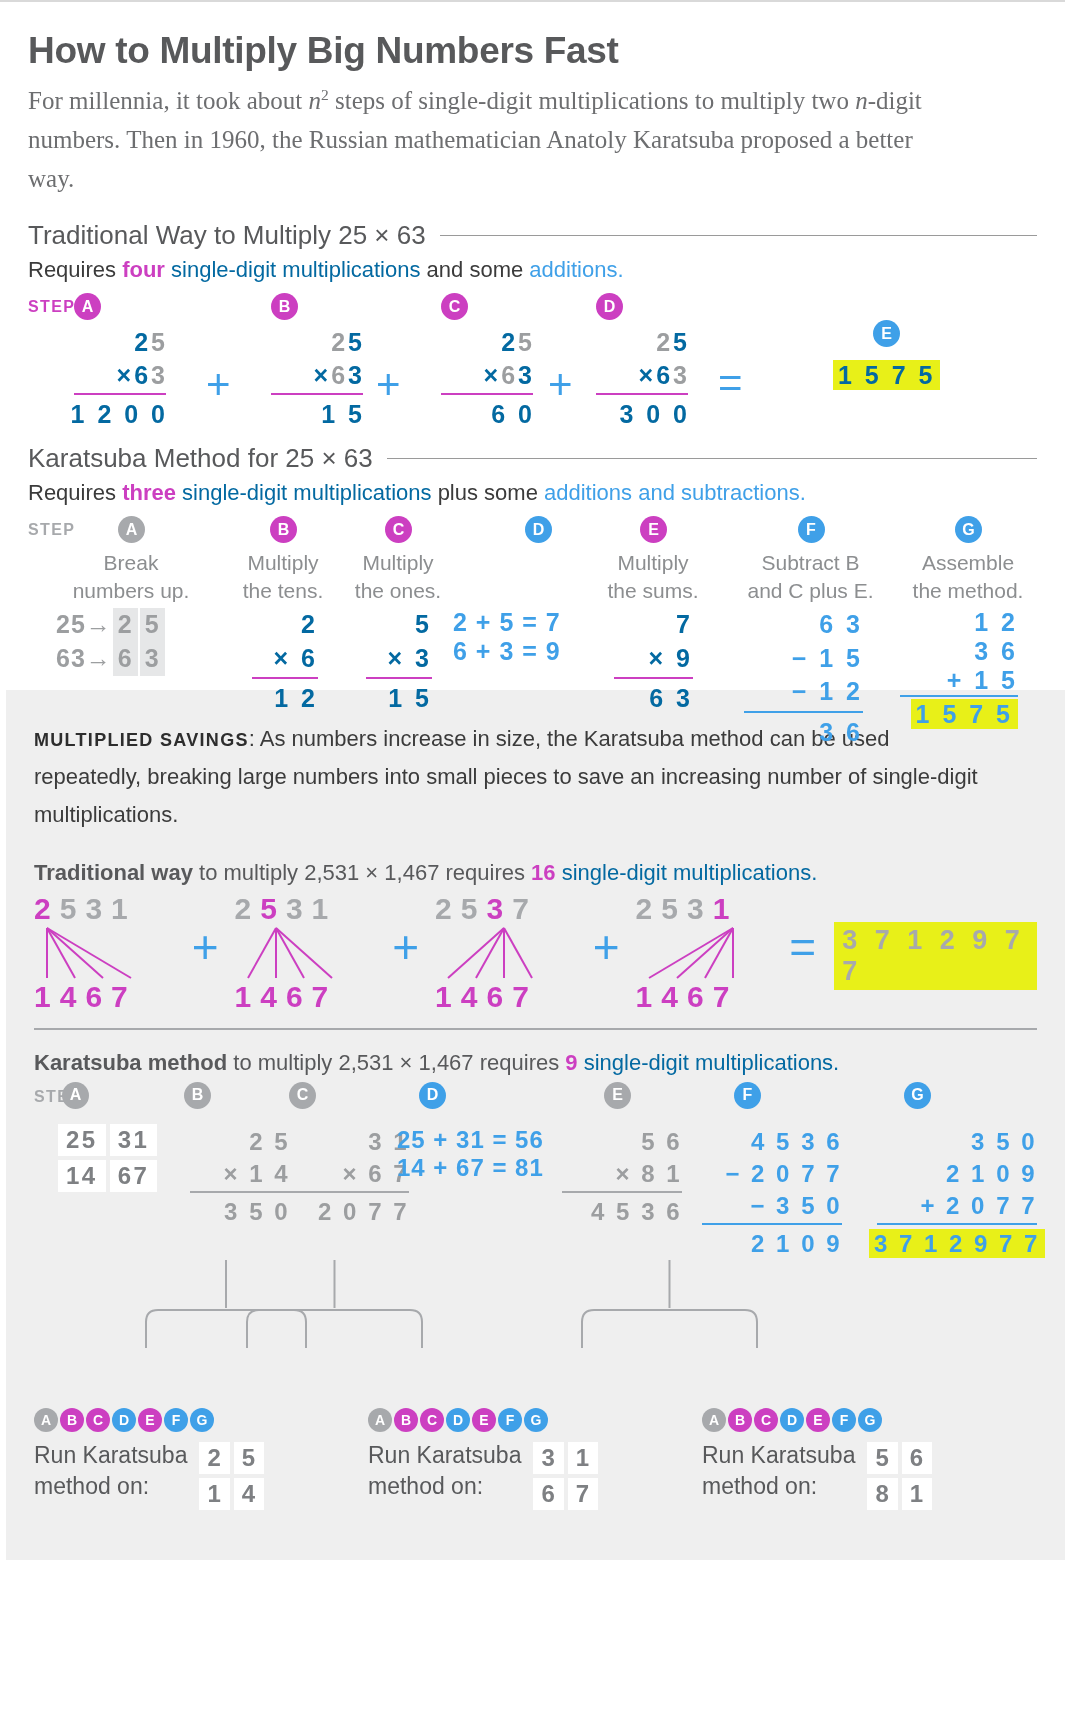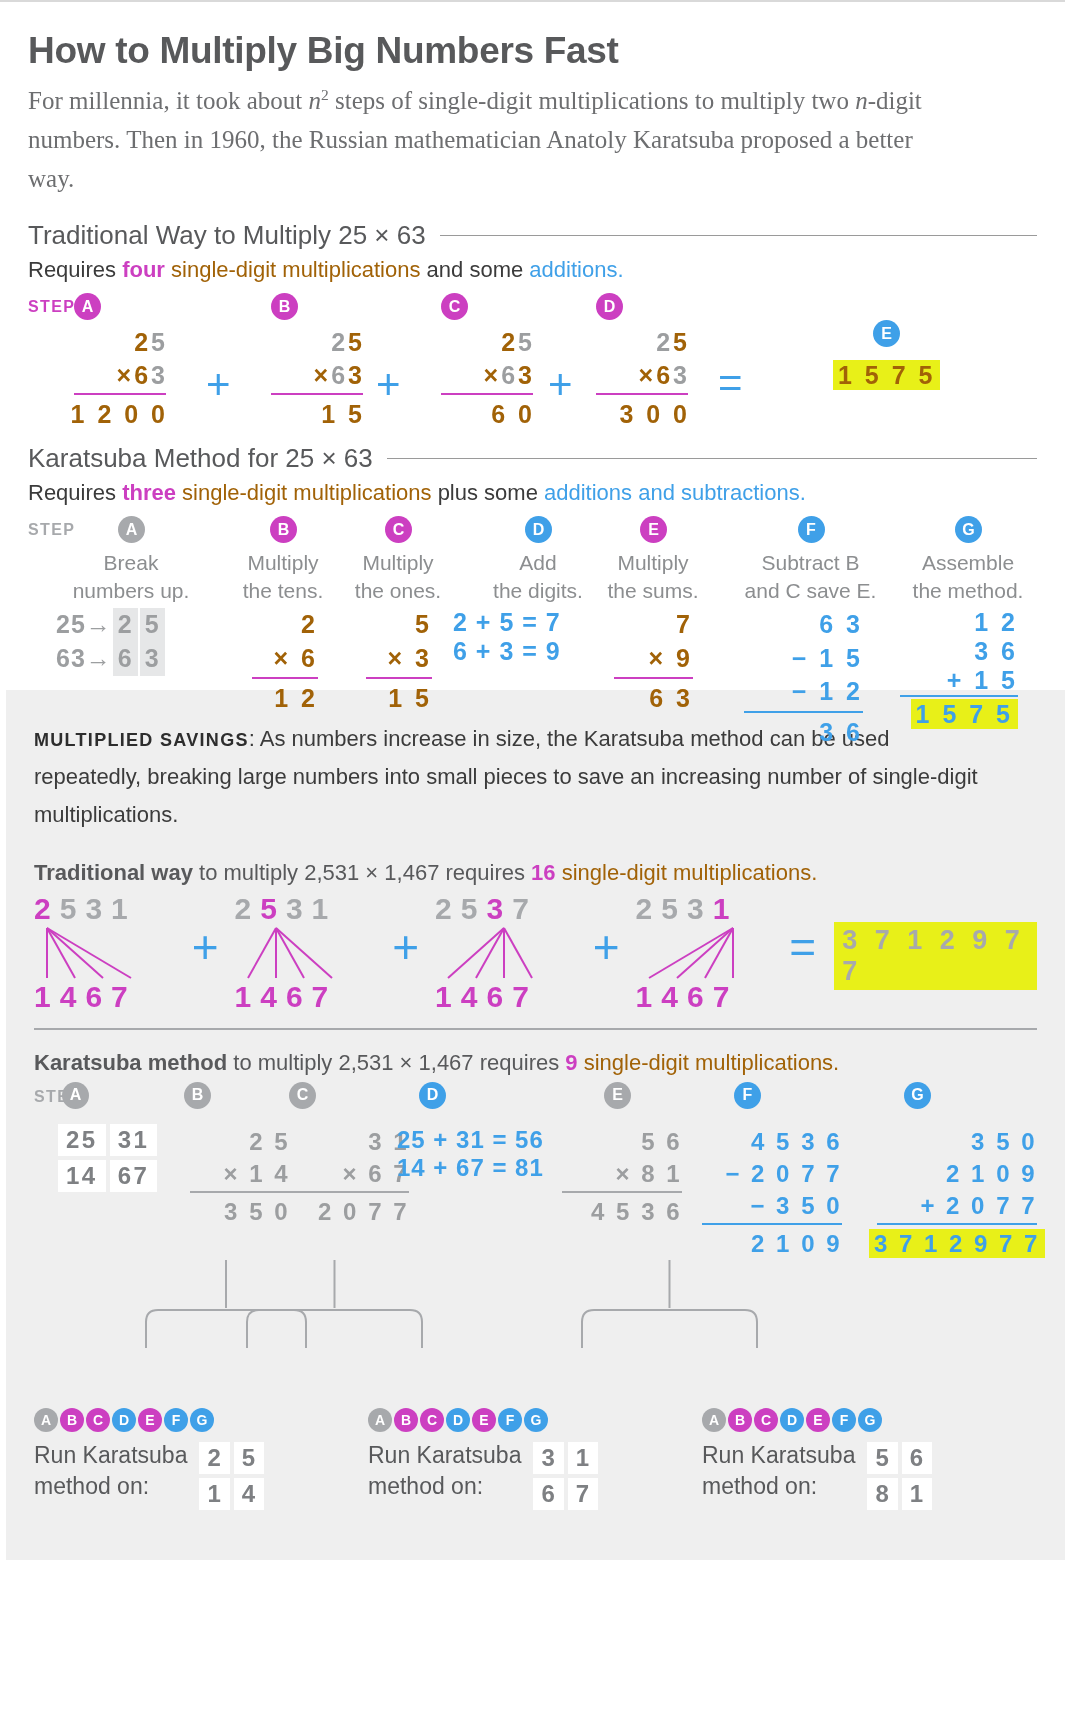--- a/index.html
+++ b/index.html
@@ -26,21 +26,21 @@
     margin:0 0 22px 0;max-width:930px;
   }
   .dek i{font-style:italic;}
   .dek sup{font-size:0.62em;vertical-align:super;}
 
   
   .sechead{display:flex;align-items:center;gap:14px;margin:16px 0 6px 0;}
   .sechead .txt{font-size:26px;font-weight:normal;color:#58595b;white-space:nowrap;}
   .sechead .rule{flex:1;height:1px;background:#9a9a9a;}
   .subline{font-size:22px;color:#3b3b3b;margin:0 0 10px 0;}
-  .pink{color:#a16207;}
+  .pink{color:#0369a1;}
   .pinkb{color:#cc3fc1;font-weight:bold;}
   .blue{color:#3fa0e8;}
   .gray{color:#9c9ea0;}
   .dgray{color:#7e8083;}
 
   
   .steplabel{
     font-size:16px;letter-spacing:1.4px;font-weight:bold;
     text-transform:uppercase;
   }
@@ -199,33 +199,29 @@
           <div class="hdr" style="top: 33px; left: 200px; width: 110px;">
             <div>Multiply</div>
             <div>the tens.</div>
           </div>
           <div style="position: absolute; top: 0px; left: 357px;"><span class="badge pink">C</span></div>
           <div class="hdr" style="top: 33px; left: 315px; width: 110px;">
             <div>Multiply</div>
             <div>the ones.</div>
           </div>
           <div style="position: absolute; top: 0px; left: 497px;"><span class="badge blue">D</span></div>
-          <div class="hdr" style="top: 33px; left: 435px; width: 150px;">
-            <div>Add</div>
-            <div>the digits.</div>
-          </div>
           <div style="position: absolute; top: 0px; left: 612px;"><span class="badge pink">E</span></div>
           <div class="hdr" style="top: 33px; left: 565px; width: 120px;">
             <div>Multiply</div>
             <div>the sums.</div>
           </div>
           <div style="position: absolute; top: 0px; left: 769.5px;"><span class="badge blue">F</span></div>
           <div class="hdr" style="top: 33px; left: 700px; width: 165px;">
             <div>Subtract B</div>
-            <div>and C save E.</div>
+            <div>and C plus E.</div>
           </div>
           <div style="position: absolute; top: 0px; left: 927px;"><span class="badge blue">G</span></div>
           <div class="hdr" style="top: 33px; left: 855px; width: 170px;">
             <div>Assemble</div>
             <div>the method.</div>
           </div>
           <div class="cell gray" style="top: 92px; left: 28px; letter-spacing: 1px;">
             <div style="white-space: nowrap; line-height: 1.35; letter-spacing: 1px;"><span>25</span><span>→</span><span class="dbox">2</span><span class="dbox">5</span></div>
             <div style="white-space: nowrap; line-height: 1.35; letter-spacing: 1px;"><span>63</span><span>→</span><span class="dbox">6</span><span class="dbox">3</span></div>
           </div>

